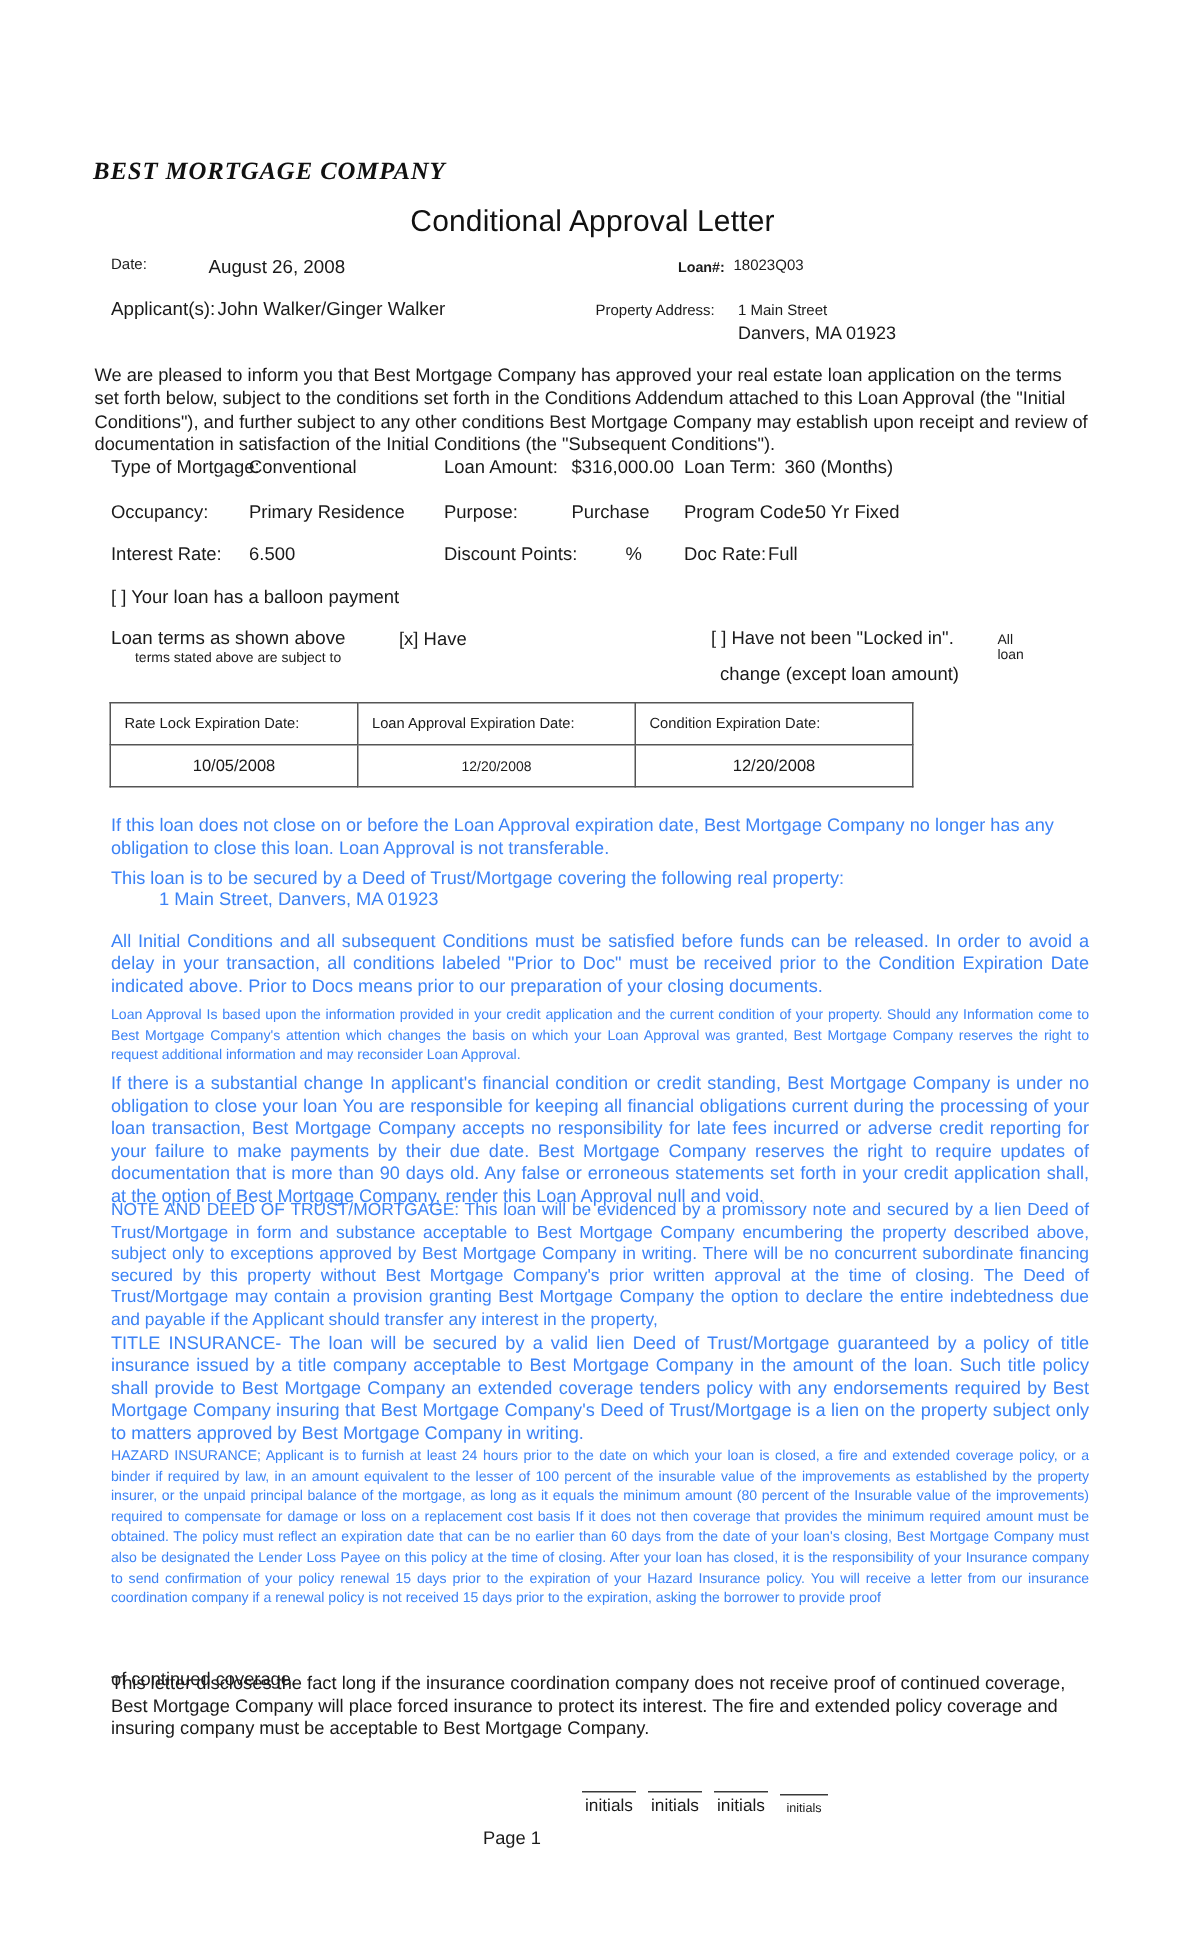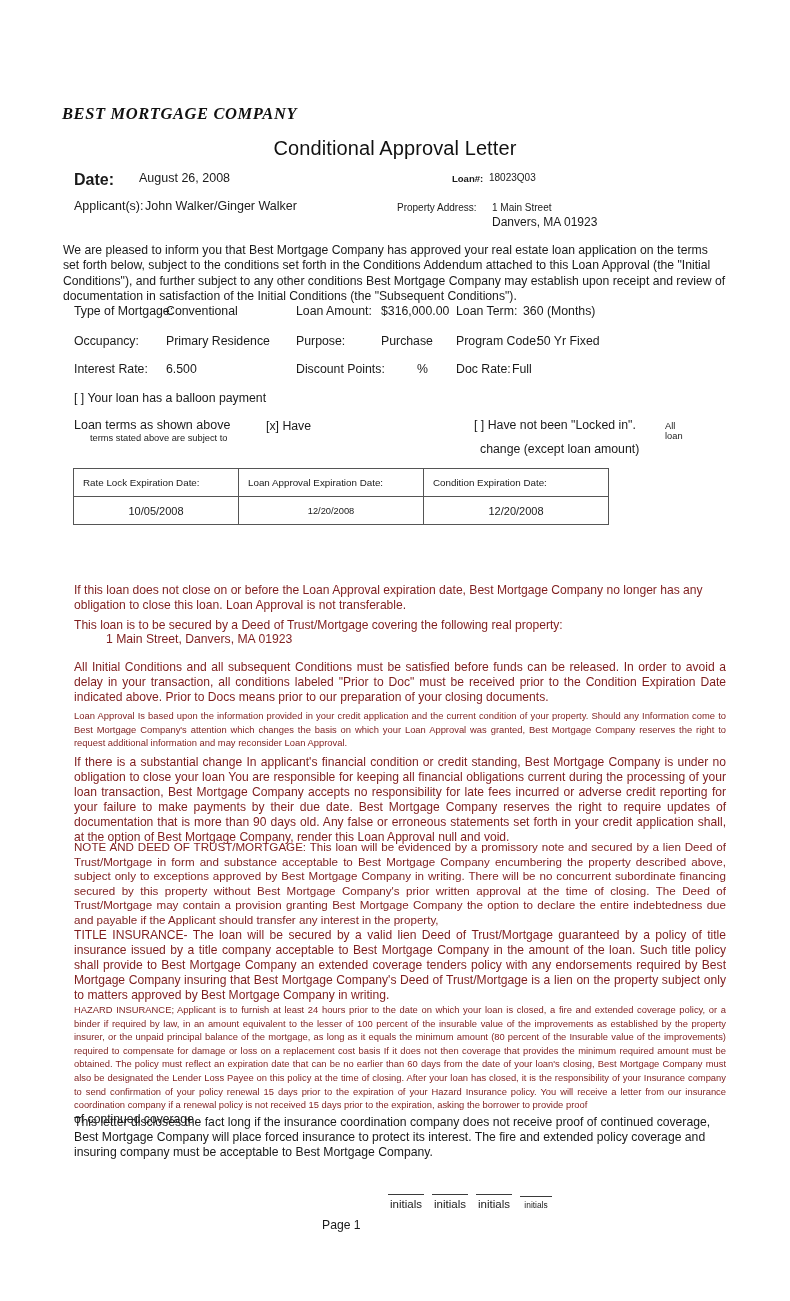--- a/index.html
+++ b/index.html
@@ -37,21 +37,21 @@
     left: 0;
     top: 137px;
     width: 790px;
     text-align: center;
     font-size: 20px;
     color: #111;
     letter-spacing: 0.1px;
   }
 
   
-  .meta-date-label { position: absolute; left: 74px;  top: 171px; font-size: 16px; font-weight: bold; }
+  .meta-date-label { position: absolute; left: 74px;  top: 171px; font-size: 10px; }
   .meta-date-value { position: absolute; left: 139px; top: 171px; font-size: 12.5px; }
   .meta-loan-label { position: absolute; left: 452px; top: 173px; font-size: 9.5px; font-weight: bold; }
   .meta-loan-value { position: absolute; left: 489px; top: 172px; font-size: 10px; }
 
   .meta-app-label  { position: absolute; left: 74px;  top: 199px; font-size: 12.5px; }
   .meta-app-value  { position: absolute; left: 145px; top: 199px; font-size: 12.5px; }
   .meta-addr-label { position: absolute; left: 397px; top: 202px; font-size: 10px; }
   .meta-addr-l1    { position: absolute; left: 492px; top: 202px; font-size: 10px; }
   .meta-addr-l2    { position: absolute; left: 492px; top: 215px; font-size: 12px; }
 
@@ -112,21 +112,21 @@
     height: 28px;
     text-align: center;
     font-size: 11px;
   }
   .dates-table .vl.small { font-size: 9.3px; }
   .col-a { width: 165px; }
   .col-b { width: 185px; }
   .col-c { width: 185px; }
 
   
-  .p-block { position: absolute; color: #7f1d1d; margin-top: 40px; }
+  .p-block { position: absolute; color: #3b82f6; }
   .p-lead { left: 74px; width: 652px; font-size: 12.2px; line-height: 15.6px; }
   .p-just { text-align: justify; }
   .p-small { font-size: 9.4px; line-height: 13.6px; }
   .p-mid   { font-size: 11.6px; line-height: 14.6px; }
   .p-body  { font-size: 12.1px; line-height: 14.9px; }
 
   .pg-close   { top: 543px; }
   .pg-secured { top: 578px; }
   .pg-addr    { top: 592px; left: 106px; width: 600px; font-size: 12.2px; }
   .pg-initial { top: 620px; }

